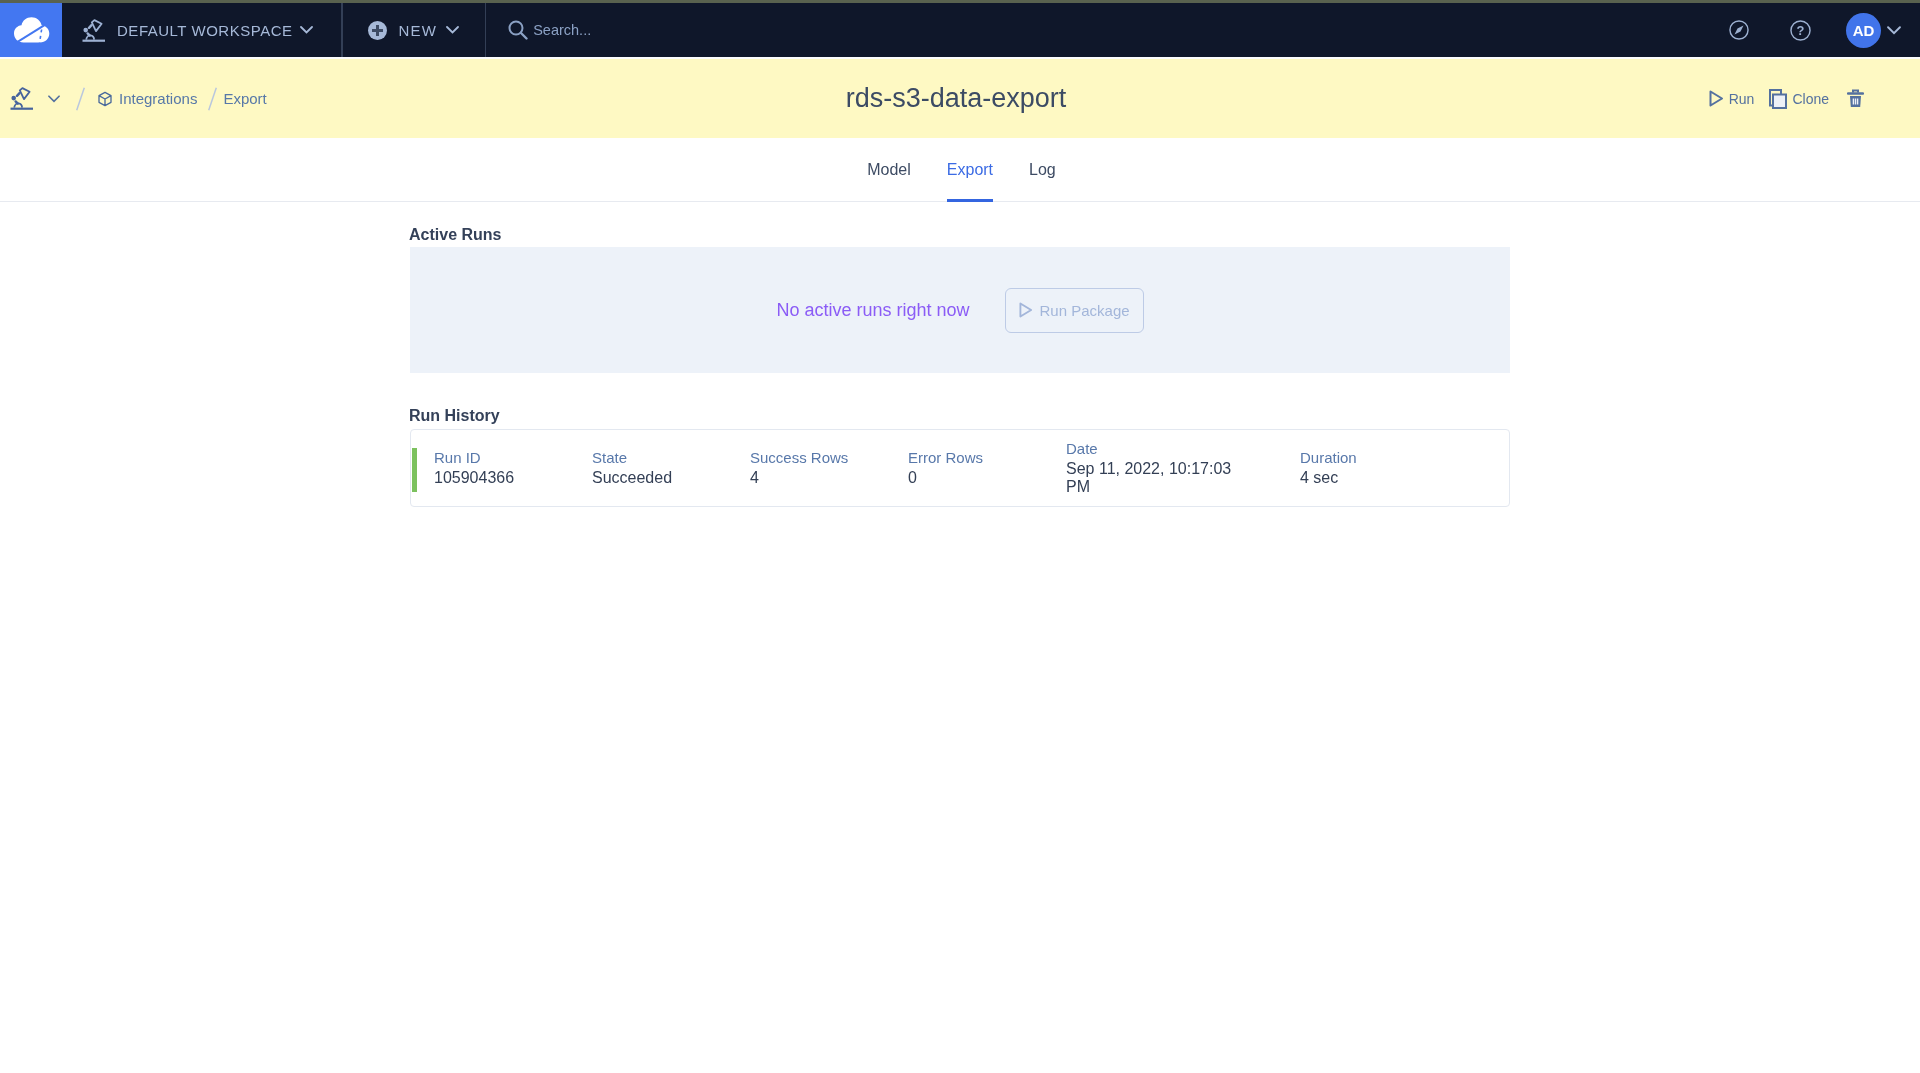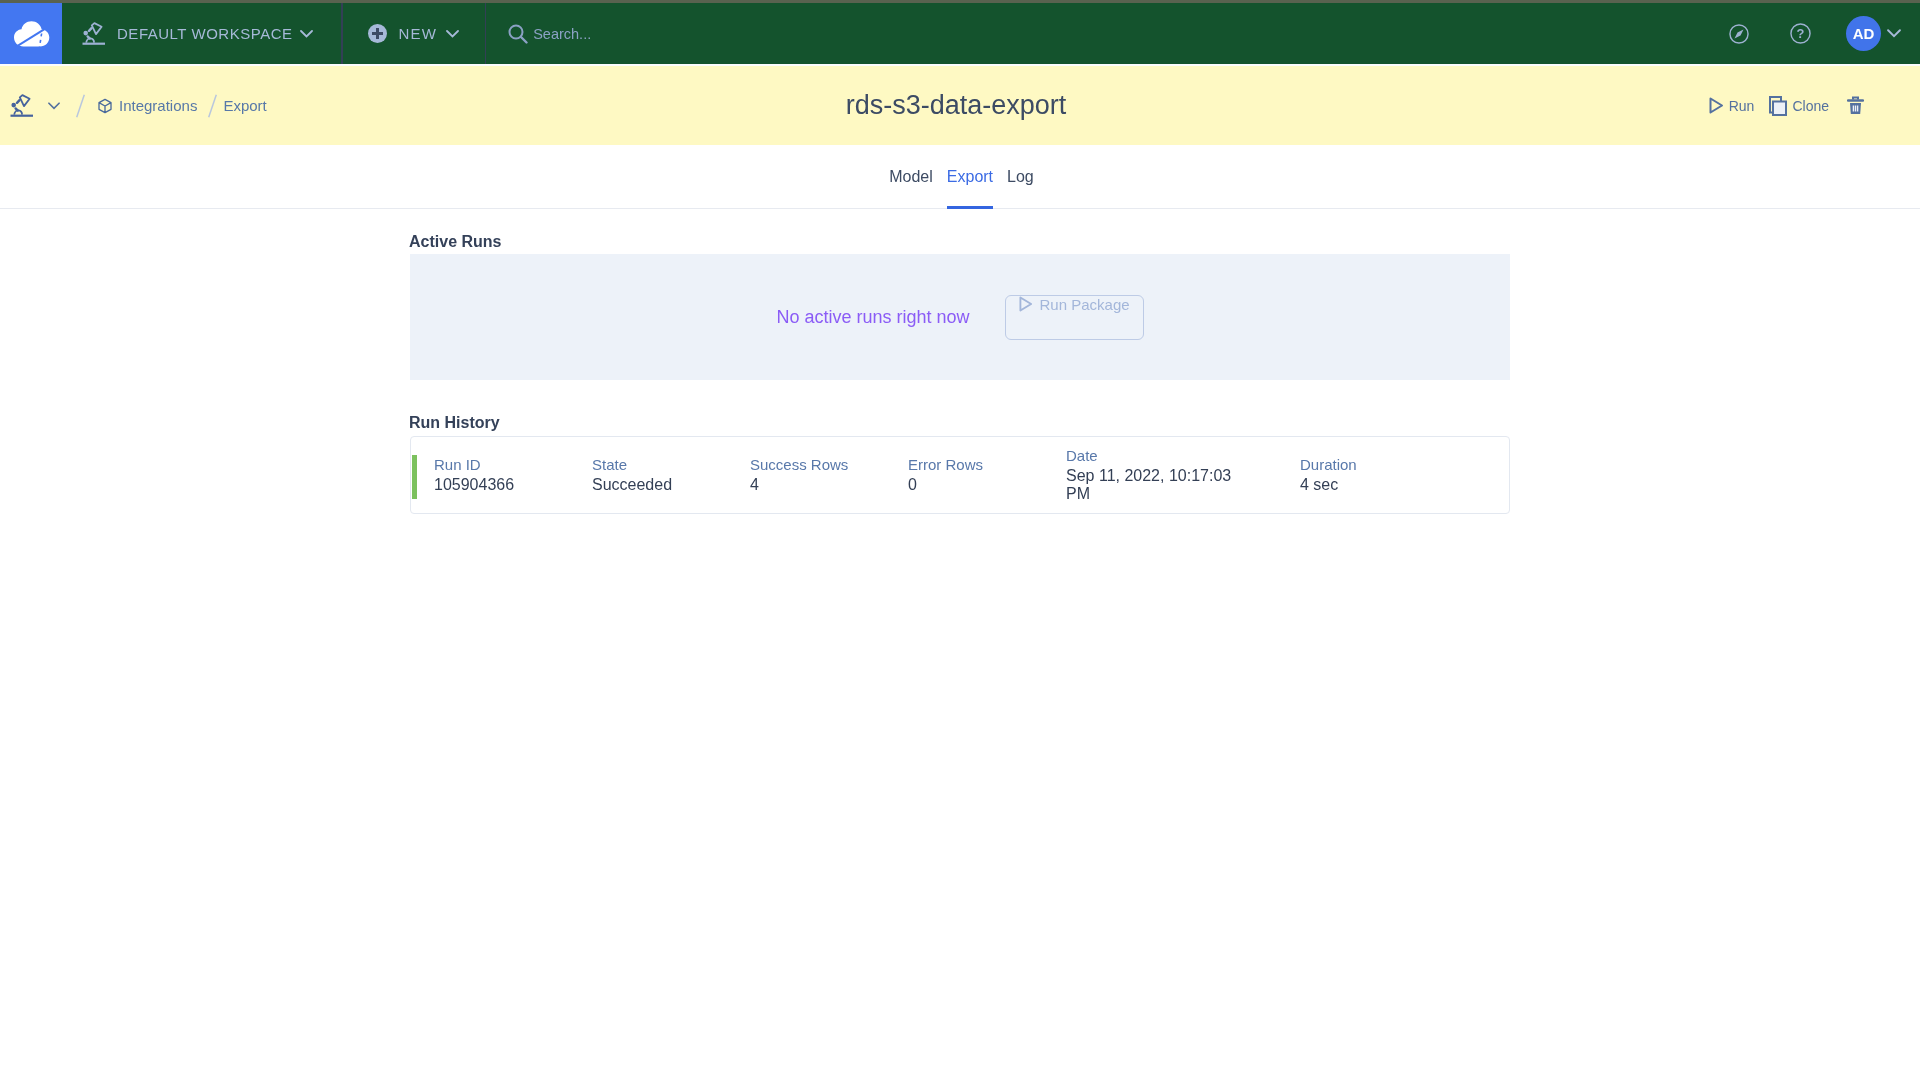--- a/index.html
+++ b/index.html
@@ -1,20 +1,20 @@
 <!DOCTYPE html>
 <html><head>
 <meta charset="utf-8">
 <style>
   * { margin:0; padding:0; box-sizing:border-box; }
   html,body { width:1920px; height:1073px; background:#ffffff; font-family:"Liberation Sans", sans-serif; overflow:hidden; }
 
   
   .topstrip { height:3px; background:#59624f; }
-  .nav { height:61px; background:#14532d; display:flex; align-items:stretch; position:relative;justify-content:flex-end; }
+  .nav { height:54px; background:#0f172a; display:flex; align-items:stretch; position:relative;justify-content:flex-end; }
   .logo { width:62px; background:#4377f1; display:flex; align-items:center; justify-content:center; }
   .navitem { display:flex; align-items:center; color:#a6b9d8; }
   .navdiv { width:1px; background:#333f56; }
   .nav .ws { padding:0 28px 0 20px; }
   .ws-label { margin-left:11px; font-size:15px; letter-spacing:0.52px; color:#a6b9d8; }
   .nav .obj { padding:0 18px 0 19px; }
   .obj-label { margin-left:14px; font-size:15px; letter-spacing:0; }
   .nav .new { padding:0 26px 0 25px; }
   .new-label { margin:0 9px 0 12px; font-size:15px; letter-spacing:1.2px; }
   .nav .search { flex:1; padding-left:22px; }
@@ -30,32 +30,32 @@
   .crumbs { position:absolute; left:0; top:0; height:100%; display:flex; align-items:center; }
   .crumbs .lamp { margin-left:10px; }
   .crumbs .chev { margin-left:14px; }
   .crumb-text { color:#5778a8; font-size:15px; }
   .title { position:absolute; left:0; right:0; top:0; height:100%; display:flex; align-items:center; justify-content:center; font-size:27px; color:#3c4b64; transform:translateX(-4px); }
   .actions { position:absolute; right:12px; top:0; height:100%; display:flex; align-items:center; color:#54719f; font-size:14px; }
   .actions .lbl { margin-left:5px; }
   .actions .grp { display:flex; align-items:center; }
 
   
-  .tabs { height:64px; background:#fff; border-bottom:1px solid #e7eaf0; display:flex; justify-content:center; align-items:center; gap:14px; padding-left:3px; }
+  .tabs { height:64px; background:#fff; border-bottom:1px solid #e7eaf0; display:flex; justify-content:center; align-items:center; gap:36px; padding-left:3px; }
   .tab { font-size:16px; color:#3d4b63; height:100%; display:flex; align-items:center; position:relative; }
   .tab.active { color:#3b6be4; }
   .tab.active:after { content:""; position:absolute; left:0; right:0; bottom:-1px; height:3px; background:#3465e0; }
 
   
   .container { width:1100px; margin:0 auto; }
   .h { font-size:16px; font-weight:bold; color:#344159; }
   .h1 { margin-top:24px; margin-bottom:3px; margin-left:-1px; }
   .panel { height:126px; background:#edf2f9; display:flex; align-items:center; justify-content:center; }
   .noruns { font-size:18px; color:#8b5cf6; }
-  .runpkg { margin-left:35px; width:139px; height:45px; border:1px solid #bdcbe6; border-radius:6px; display:flex; justify-content:center; color:#a3b6da; font-size:15px; background:transparent; }
+  .runpkg { margin-left:35px; width:139px; height:45px; border:1px solid #bdcbe6; border-radius:6px; display:flex; align-items:center; justify-content:center; color:#a3b6da; font-size:15px; background:transparent; }
   .runpkg svg { margin-right:7px; }
   .h2 { margin-top:34px; margin-bottom:4px; margin-left:-1px; }
   .card { height:78px; background:#fff; border:1px solid #e3e8f0; border-radius:4px; position:relative; display:flex; align-items:center; }
   .stripe { position:absolute; left:1px; top:18px; bottom:14px; width:5px; background:#7cc15e; }
   .cell { padding-right:10px; }
   .cell .lab { color:#5878aa; font-size:15px; margin-bottom:3px; }
   .cell .val { color:#333f55; font-size:16px; }
   .c1 { width:158px; margin-left:23px; }
   .c2, .c3, .c4 { width:158px; }
   .c5 { width:234px; }

